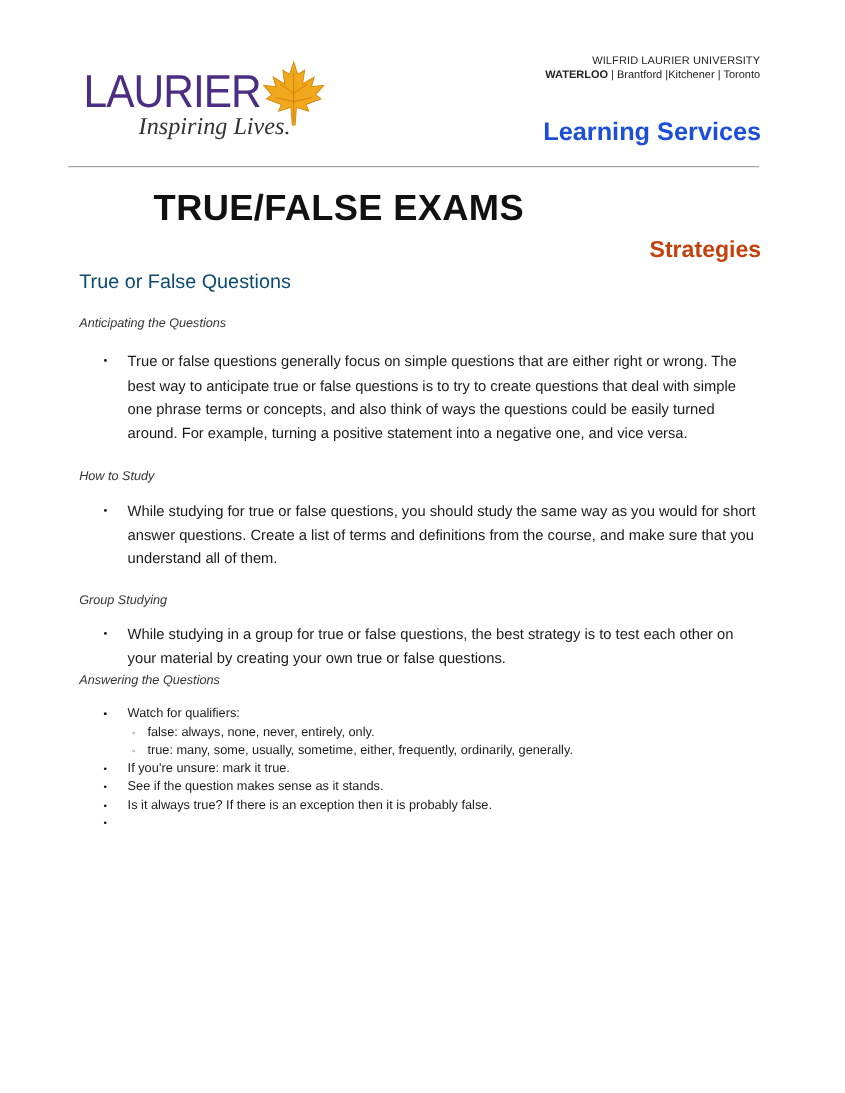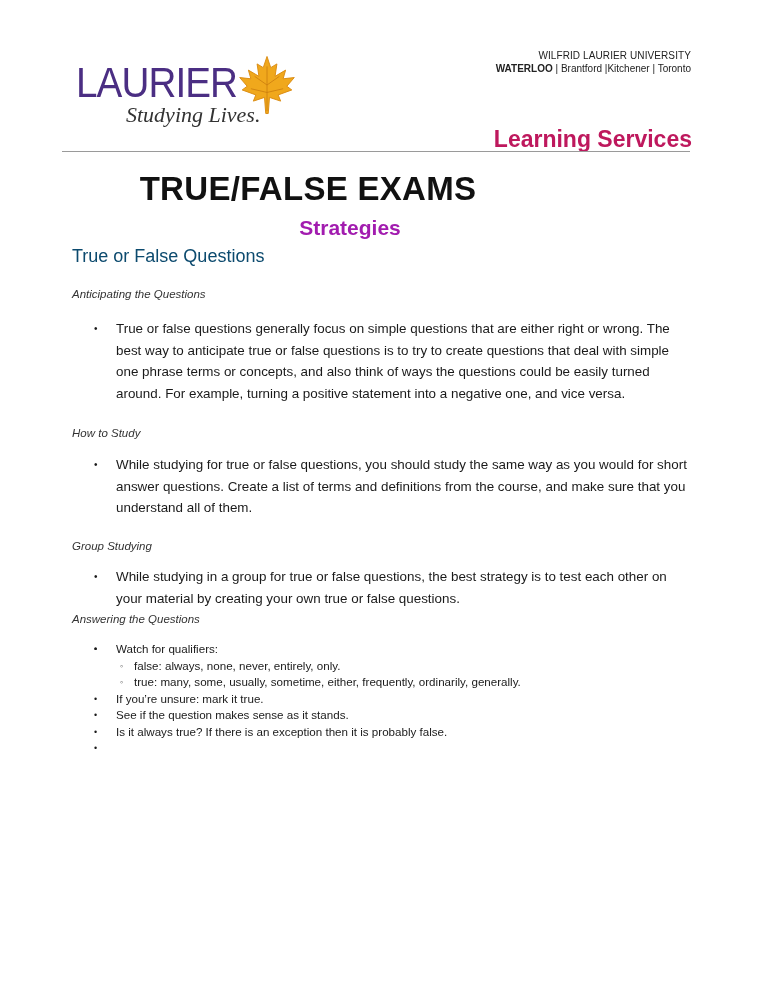--- a/index.html
+++ b/index.html
@@ -12,25 +12,25 @@
   .logo-word { position: absolute; left: 0; top: 0; font-family: "Liberation Sans", sans-serif;
                font-size: 42px; font-weight: 400; color: #4b2e83; letter-spacing: -1px; line-height: 42px; transform: scaleX(0.92); transform-origin: left; }
   .logo-tag { position: absolute; left: 50px; top: 40px; font-family: "Liberation Serif", serif;
               font-style: italic; font-size: 22px; color: #333; line-height: 26px; }
   .leaf { position: absolute; left: 160px; top: -8px; width: 62px; height: 62px; }
 
   .uni-line1 { right: 77px; top: 50px; font-size: 10px; color: #222; text-align: right; letter-spacing: 0.1px; }
   .uni-line2 { right: 77px; top: 63px; font-size: 10px; color: #222; text-align: right; margin-left: 10px; }
   .uni-line2 b { font-weight: 700; }
 
-  .services { right: 76px; top: 126px; font-size: 23px; font-weight: 700; color: #be185d; }
+  .services { right: 76px; top: 106px; font-size: 23px; font-weight: 700; color: #1d4ed8; }
   .rule { left: 62px; top: 151px; width: 628px; height: 1px; background: #9a9a9a; }
 
   .title { left: 0; width: 616px; top: 170px; text-align: center; font-size: 33px; font-weight: 700; color: #111; letter-spacing: 0.3px; }
-  .subtitle { left: 0; width: 692px; top: 216px; text-align: center; font-size: 21px; font-weight: 700; color: #a21caf; padding-left: 8px; box-sizing: border-box; }
+  .subtitle { left: 0; width: 692px; top: 216px; text-align: right; font-size: 21px; font-weight: 700; color: #c2410c; padding-left: 8px; box-sizing: border-box; }
 
   .section-h { left: 72px; top: 246px; font-size: 18px; color: #0c4a6e; }
 
   .subhead { left: 72px; font-size: 11.5px; font-style: italic; color: #333; }
 
   .para { left: 116px; width: 575px; font-size: 13.4px; line-height: 21.5px; color: #1a1a1a; }
   .bullet { position: absolute; left: -22px; top: 0; font-size: 10px; }
 
   .ans-list { left: 116px; width: 580px; font-size: 11.6px; line-height: 16.5px; color: #1a1a1a; margin: 0; padding: 0; list-style: none; }
   .ans-list li { position: relative; }
@@ -40,21 +40,21 @@
 </style>
 </head>
 <body>
 
 <div class="abs logo">
   <span class="logo-word">LAURIER</span>
   <svg class="leaf" viewBox="0 0 100 100">
     <path d="M50 4 L56 22 L66 16 L63 36 L80 26 L76 40 L94 38 L82 52 L90 58 L68 66 L72 76 L54 70 L52 96 L48 96 L46 70 L28 76 L32 66 L10 58 L18 52 L6 38 L24 40 L20 26 L37 36 L34 16 L44 22 Z" fill="#f0a81c" stroke="#d98a10" stroke-width="1.5"></path>
     <path d="M50 20 L50 92 M50 50 L30 36 M50 50 L70 36 M50 62 L24 56 M50 62 L76 56" stroke="#c8790d" stroke-width="1.2" fill="none"></path>
   </svg>
-  <span class="logo-tag">Studying Lives.</span>
+  <span class="logo-tag">Inspiring Lives.</span>
 </div>
 
 <div class="abs uni-line1">WILFRID LAURIER UNIVERSITY</div>
 <div class="abs uni-line2">
   <b>WATERLOO</b><span> | Brantford |Kitchener | Toronto</span>
 </div>
 
 <div class="abs services">Learning Services</div>
 <div class="abs rule"></div>
 

